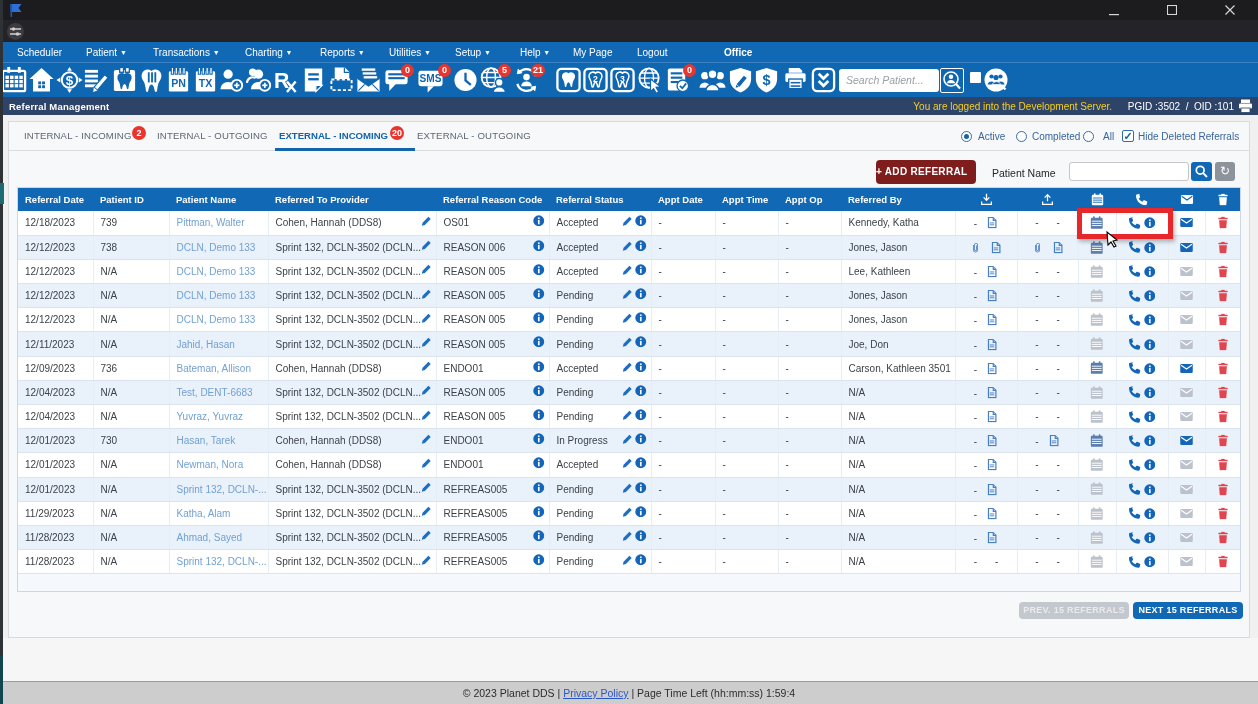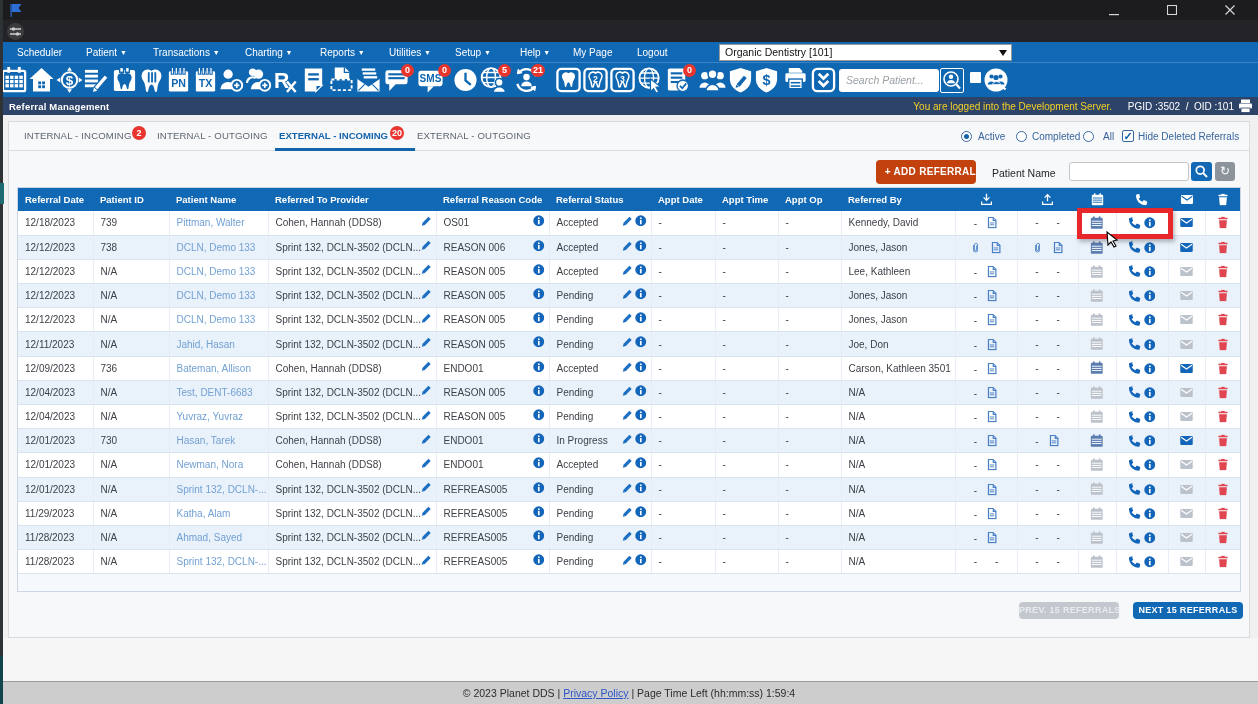--- a/index.html
+++ b/index.html
@@ -33,21 +33,21 @@
 #panel{position:absolute;left:8px;top:121px;width:1242px;height:517px;background:#f7f8f9;border:1px solid #d9dadc}
 .tab{position:absolute;top:130px;font-size:9.6px;letter-spacing:.15px;color:#5d6671;white-space:nowrap}
 .tab.act{color:#1464ac;font-weight:bold;letter-spacing:0}
 .tbadge{position:absolute;top:126px;height:14px;min-width:14px;border-radius:8px;background:#e8352e;color:#fff;font-size:9px;font-weight:bold;text-align:center;line-height:14px;padding:0 2px}
 #tabline{position:absolute;left:9px;top:149.5px;width:1240px;height:1px;background:#d9dde2}
 #tabul{position:absolute;left:275px;top:148px;width:140px;height:2.5px;background:#1464ac}
 .rl{position:absolute;top:131px;font-size:10px;color:#39659e;white-space:nowrap}
 .radio{position:absolute;top:131px;width:11px;height:11px;border:1.5px solid #3a6aa4;border-radius:50%;background:#fff}
 .radio.on:after{content:"";position:absolute;left:1.5px;top:1.5px;width:5px;height:5px;border-radius:50%;background:#1464ac}
 #chk{position:absolute;left:1122px;top:130px;width:12px;height:12px;border:1.5px solid #3a6aa4;border-radius:2px;background:#fff;color:#1464ac;font-size:11px;font-weight:bold;line-height:10px;text-align:center}
-#addbtn{position:absolute;left:876px;top:160px;width:100px;height:24px;background:#c2410c;border-radius:4px;color:#fff;font-size:10px;font-weight:bold;text-align:right;line-height:24px;letter-spacing:.3px;white-space:nowrap}
+#addbtn{position:absolute;left:876px;top:160px;width:100px;height:24px;background:#7f1d1d;border-radius:4px;color:#fff;font-size:10px;font-weight:bold;text-align:left;line-height:24px;letter-spacing:.3px;white-space:nowrap}
 #pnlab{position:absolute;left:992px;top:167px;font-size:10.5px;color:#23272b}
 #pninp{position:absolute;left:1069px;top:162px;width:120px;height:19px;background:#fff;border:1px solid #c6c6c8;border-radius:3px}
 #srch{position:absolute;left:1191px;top:162px;width:21px;height:19px;background:#1168b4;border-radius:3px}
 #refr{position:absolute;left:1215px;top:162px;width:20px;height:19px;background:#8d939b;border-radius:3px;color:#fff;font-size:12px;text-align:center;line-height:19px}
 
 #tblbox{position:absolute;left:17px;top:187px;width:1224px;height:405px;background:#f5f8fc;border:1px solid #ccd6e4}
 table.tb{border-collapse:collapse;table-layout:fixed;width:1222px;font-size:10px;color:#3d4248}
 .tb th{background:#1168b4;color:#fff;font-size:9.5px;font-weight:bold;text-align:left;height:23px;padding:0 0 0 7px;white-space:nowrap;overflow:hidden}
 .tb th.c{text-align:center;padding:0}
 .tb td{height:24.2px;border-bottom:1px solid #dbe3ee;border-right:1px solid #e7edf5;white-space:nowrap;overflow:hidden;padding:0}
@@ -69,21 +69,21 @@
 svg.ic.calon{fill:#5a7db0;width:13.5px;height:13.5px}
 svg.ic.caloff{fill:#bcc2cb;width:13.5px;height:13.5px}
 svg.ic.ph{fill:#1265b8;width:12px;height:12px}
 svg.ic.envon{fill:#1265b8;width:15px;height:15px}
 svg.ic.envoff{fill:#bcc2cb;width:15px;height:15px}
 svg.ic.tr{fill:#e04550;width:12px;height:13px}
 svg.ic.hw{fill:#fff;width:13px;height:13px}
 
 #redrect{position:absolute;left:1077px;top:208px;width:96px;height:31px;border:5px solid #e8272b;box-shadow:2px 3px 4px rgba(0,0,0,.25)}
 
-#prevb{position:absolute;left:1019px;top:602px;width:100px;height:17px;background:#c3c8cf;border-radius:4px;color:#e9ebee;font-size:9px;font-weight:bold;text-align:center;line-height:17px;letter-spacing:.3px;white-space:nowrap}
+#prevb{position:absolute;left:1019px;top:602px;width:110px;height:17px;background:#c3c8cf;border-radius:4px;color:#e9ebee;font-size:9px;font-weight:bold;text-align:center;line-height:17px;letter-spacing:.3px;white-space:nowrap}
 #nextb{position:absolute;left:1133px;top:602px;width:110px;height:17px;background:#1168b4;border-radius:4px;color:#fff;font-size:9px;font-weight:bold;text-align:center;line-height:17px;letter-spacing:.3px;white-space:nowrap}
 
 #fwhite{position:absolute;left:0;top:638px;width:1258px;height:43px;background:#f6f6f7}
 #fbar{position:absolute;left:0;top:681px;width:1258px;height:23px;background:#cdcdce;border-top:1px solid #9b9b9c;color:#2c2c2c;font-size:10.5px;text-align:center;line-height:22px}
 #fbar a{color:#2b56c6;text-decoration:underline}
 
 #ledge{position:absolute;left:0;top:0;width:3px;height:704px;background:#2e3234;z-index:50}
 #lteal{position:absolute;left:0;top:183px;width:4px;height:21px;background:#1e6a72;z-index:51}
 #lbot{position:absolute;left:0;top:656px;width:3px;height:48px;background:#11464e;z-index:51}
 </style></head>
@@ -176,21 +176,20 @@
  <span class="m" style="left:86px">Patient <span class="car">▼</span></span>
  <span class="m" style="left:153px">Transactions <span class="car">▼</span></span>
  <span class="m" style="left:245px">Charting <span class="car">▼</span></span>
  <span class="m" style="left:320px">Reports <span class="car">▼</span></span>
  <span class="m" style="left:389px">Utilities <span class="car">▼</span></span>
  <span class="m" style="left:455px">Setup <span class="car">▼</span></span>
  <span class="m" style="left:520px">Help <span class="car">▼</span></span>
  <span class="m" style="left:573px">My Page</span>
  <span class="m" style="left:637px">Logout</span>
  <span class="m" style="left:724px;font-weight:bold">Office</span>
- <div id="officesel">Organic Dentistry [101]<span class="ar"></span></div>
 </div>
 <div id="toolbar"></div>
 <svg class="ti" style="left:1.0px" width="28" height="28" viewBox="0 0 28 28">
     <rect x="2" y="4.5" width="23" height="21" rx="1.5" fill="none" stroke="#fff" stroke-width="2.4"></rect>
     <rect x="6.5" y="0.5" width="3" height="6" fill="#fff"></rect>
     <rect x="17.5" y="0.5" width="3" height="6" fill="#fff"></rect>
     <rect x="4.6" y="9.5" width="3.6" height="3.4" fill="#fff"></rect>
     <rect x="4.6" y="13.9" width="3.6" height="3.4" fill="#fff"></rect>
     <rect x="4.6" y="18.3" width="3.6" height="3.4" fill="#fff"></rect>
     <rect x="9.4" y="9.5" width="3.6" height="3.4" fill="#fff"></rect>
@@ -501,21 +500,21 @@
                 <use href="#info"></use>
               </svg></span></td>
           <td class="pl rel">Accepted<span class="rt"><svg class="ic pen" viewBox="0 0 16 16">
                 <use href="#pencil"></use>
               </svg> <svg class="ic inf" viewBox="0 0 16 16">
                 <use href="#info"></use>
               </svg></span></td>
           <td class="pl">-</td>
           <td class="pl">-</td>
           <td class="pl">-</td>
-          <td class="pl">Kennedy, David</td>
+          <td class="pl">Kennedy, Katha</td>
           <td class="ctr"><span class="dsh">-</span><svg class="ic pdf" viewBox="0 0 16 16">
               <use href="#pdf"></use>
             </svg></td>
           <td class="ctr"><span class="dsh">-</span><span class="dsh d2">-</span></td>
           <td class="ctr"><svg class="ic calon" viewBox="0 0 16 16">
               <use href="#cal"></use>
             </svg></td>
           <td class="ctr"><svg class="ic ph" viewBox="0 0 16 16">
               <use href="#phone"></use>
             </svg> <svg class="ic inf" viewBox="0 0 16 16">

